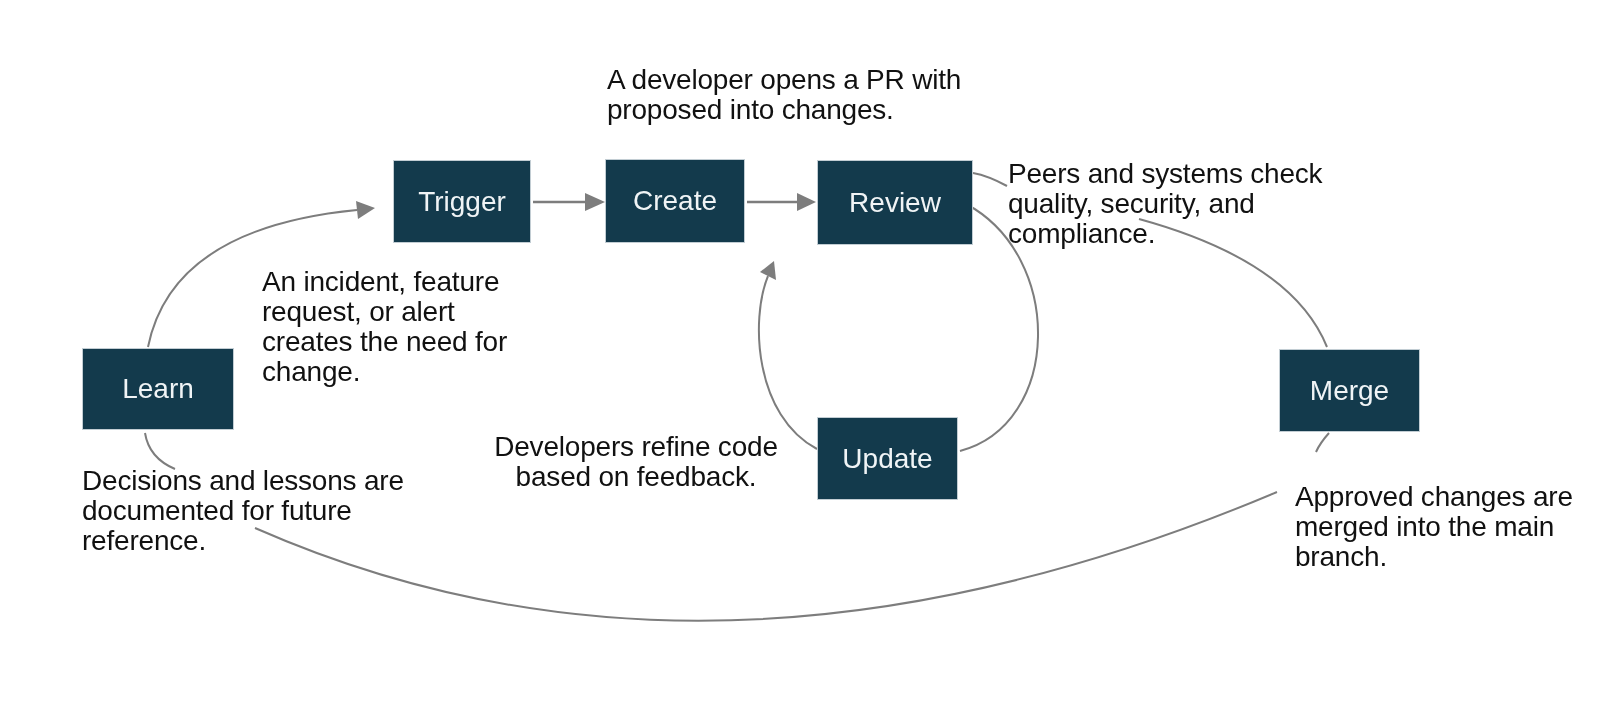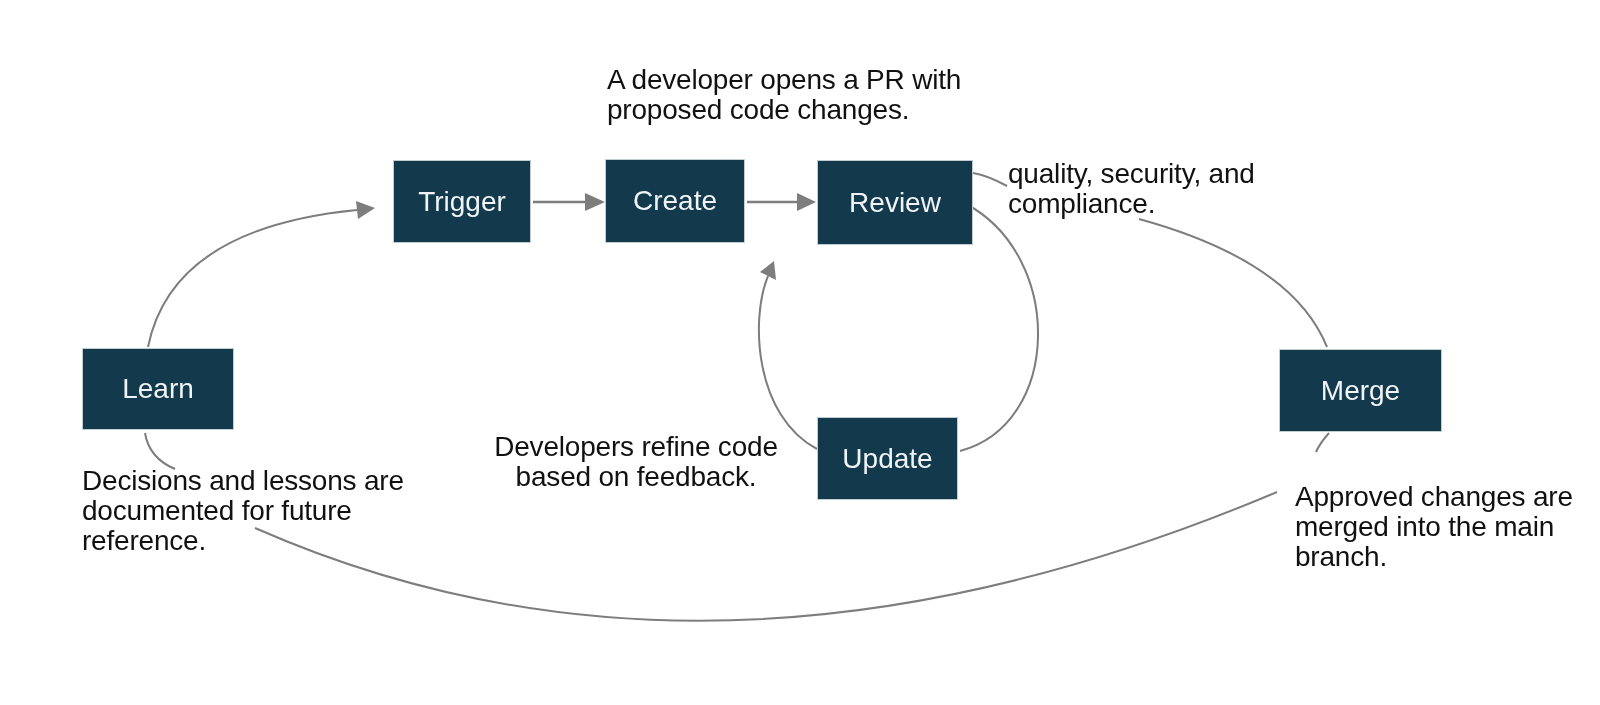--- a/index.html
+++ b/index.html
@@ -31,21 +31,21 @@
     border:1px solid var(--node-border);
     display:flex;align-items:center;justify-content:center;
     font-size:28px;
     box-sizing:border-box;
   }
   .node-learn  {left:82px;  top:348px; width:152px; height:82px;}
   .node-trigger{left:393px; top:160px; width:138px; height:83px;}
   .node-create {left:605px; top:159px; width:140px; height:84px;}
   .node-review {left:817px; top:160px; width:156px; height:85px;}
   .node-update {left:817px; top:417px; width:141px; height:83px;}
-  .node-merge  {left:1279px;top:349px; width:163px; height:83px;}
+  .node-merge  {left:1279px;top:349px; width:141px; height:83px;}
   .note{
     position:absolute;
     color:var(--text);
     font-size:28px;
     line-height:30px;
     letter-spacing:-0.2px;
     white-space:nowrap;
   }
   .note span{display:block;}
   .note-create {left:607px; top:65px;}
@@ -99,28 +99,35 @@
   </div>
   <div class="node node-update">
     <span>Update</span>
   </div>
   <div class="node node-merge">
     <span>Merge</span>
   </div>
 
   <div class="note note-create">
     <span>A developer opens a PR with</span>
-    <span>proposed code changes.</span>
+    <span>proposed into changes.</span>
   </div>
 
   <div class="note note-review">
+    <span>Peers and systems check</span>
     <span>quality, security, and</span>
     <span>compliance.</span>
   </div>
 
+  <div class="note note-trigger">
+    <span>An incident, feature</span>
+    <span>request, or alert</span>
+    <span>creates the need for</span>
+    <span>change.</span>
+  </div>
 
   <div class="note note-update">
     <span>Developers refine code</span>
     <span>based on feedback.</span>
   </div>
 
   <div class="note note-learn">
     <span>Decisions and lessons are</span>
     <span>documented for future</span>
     <span>reference.</span>

